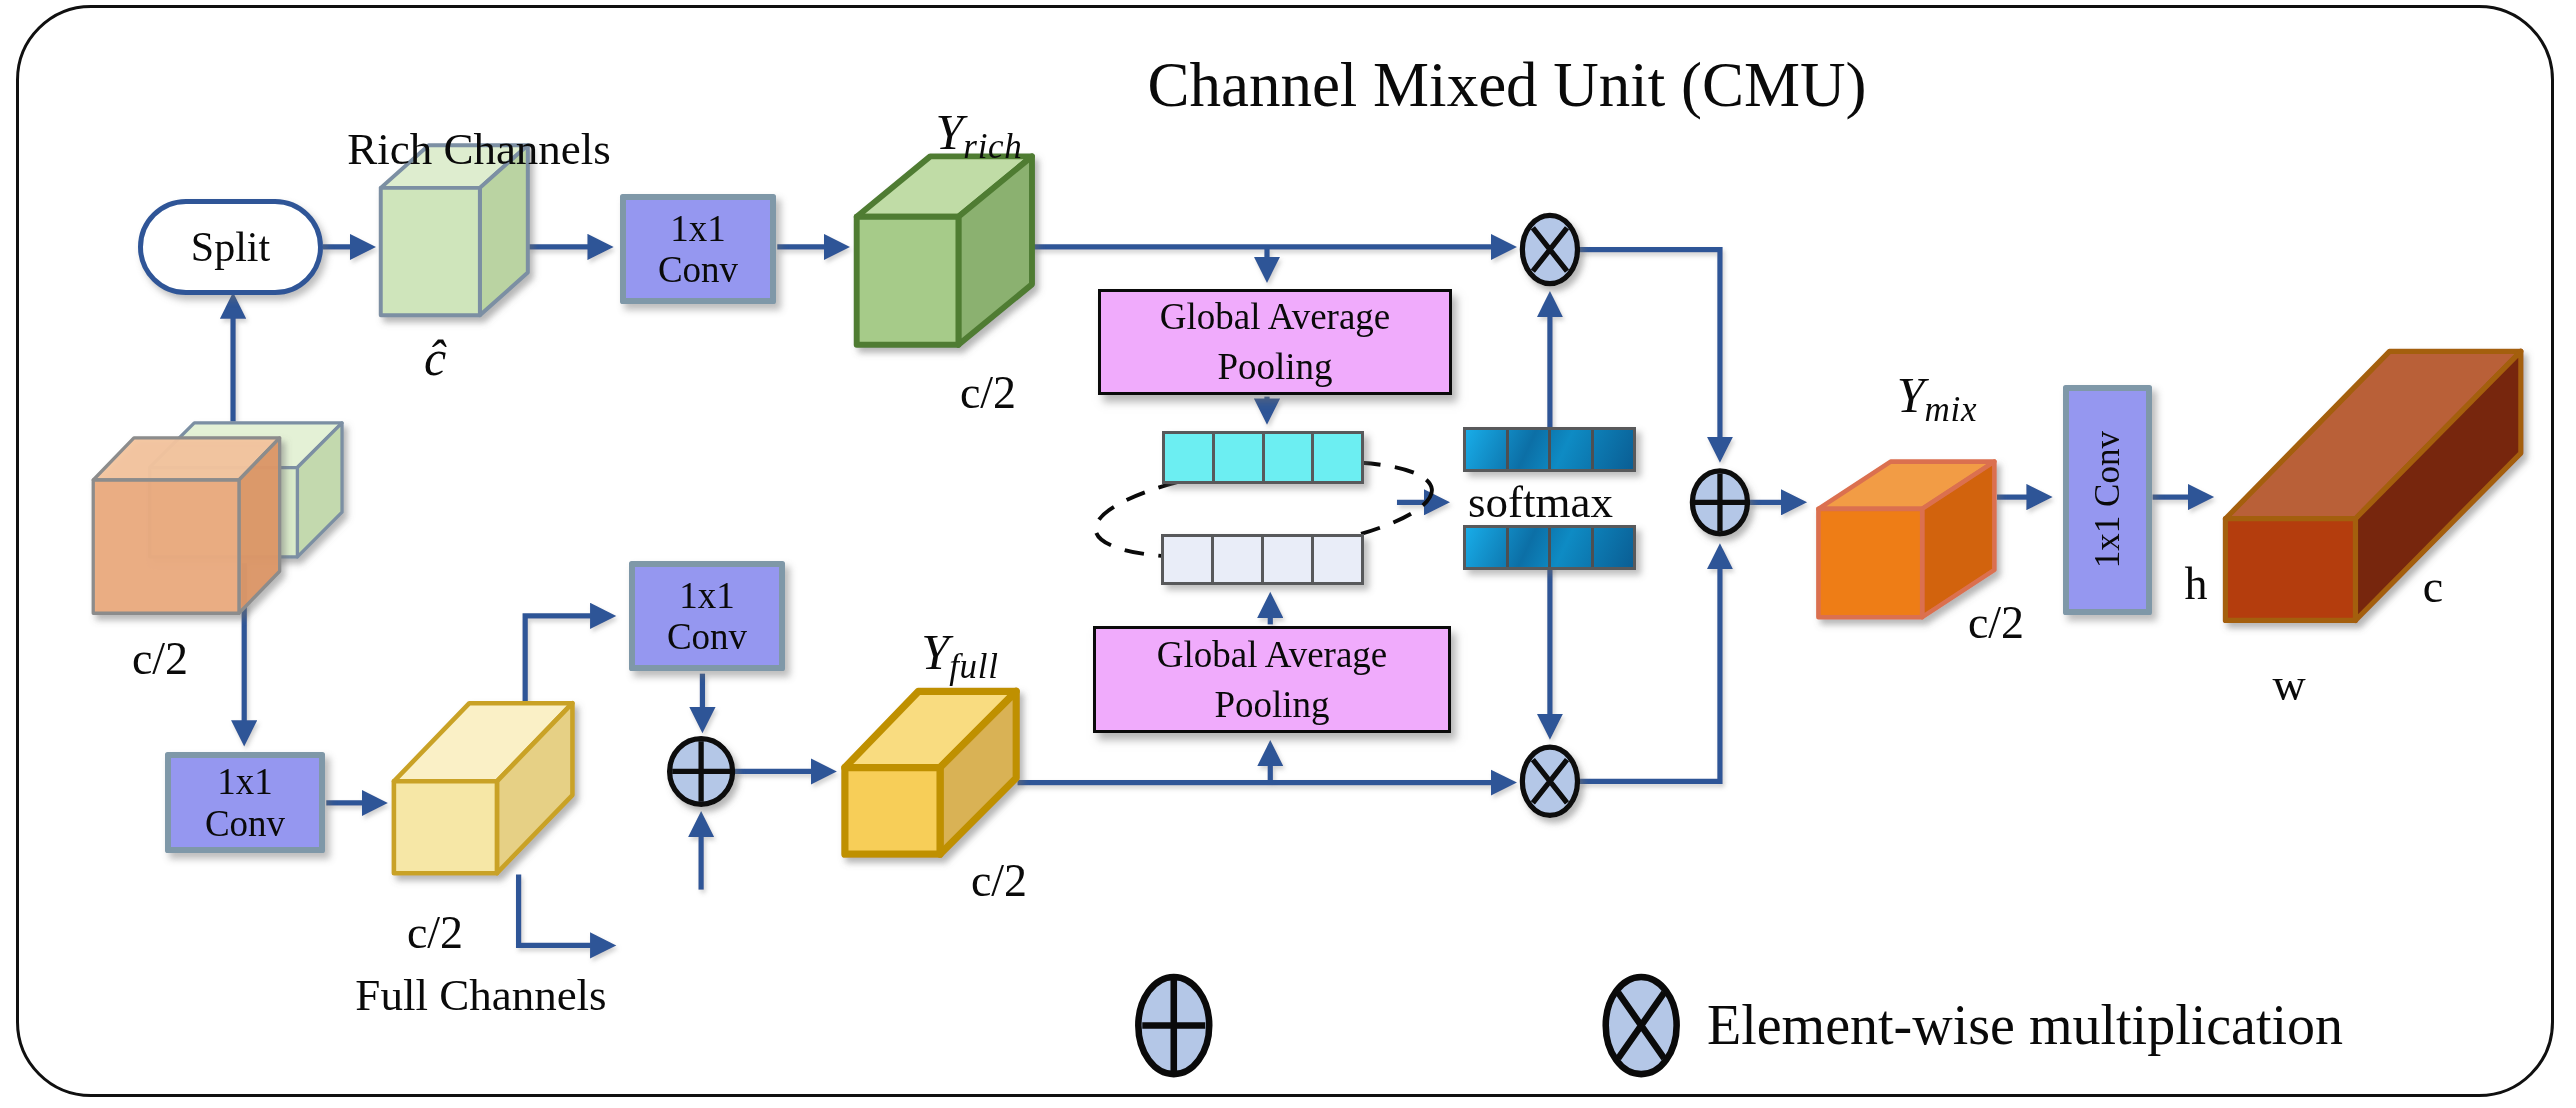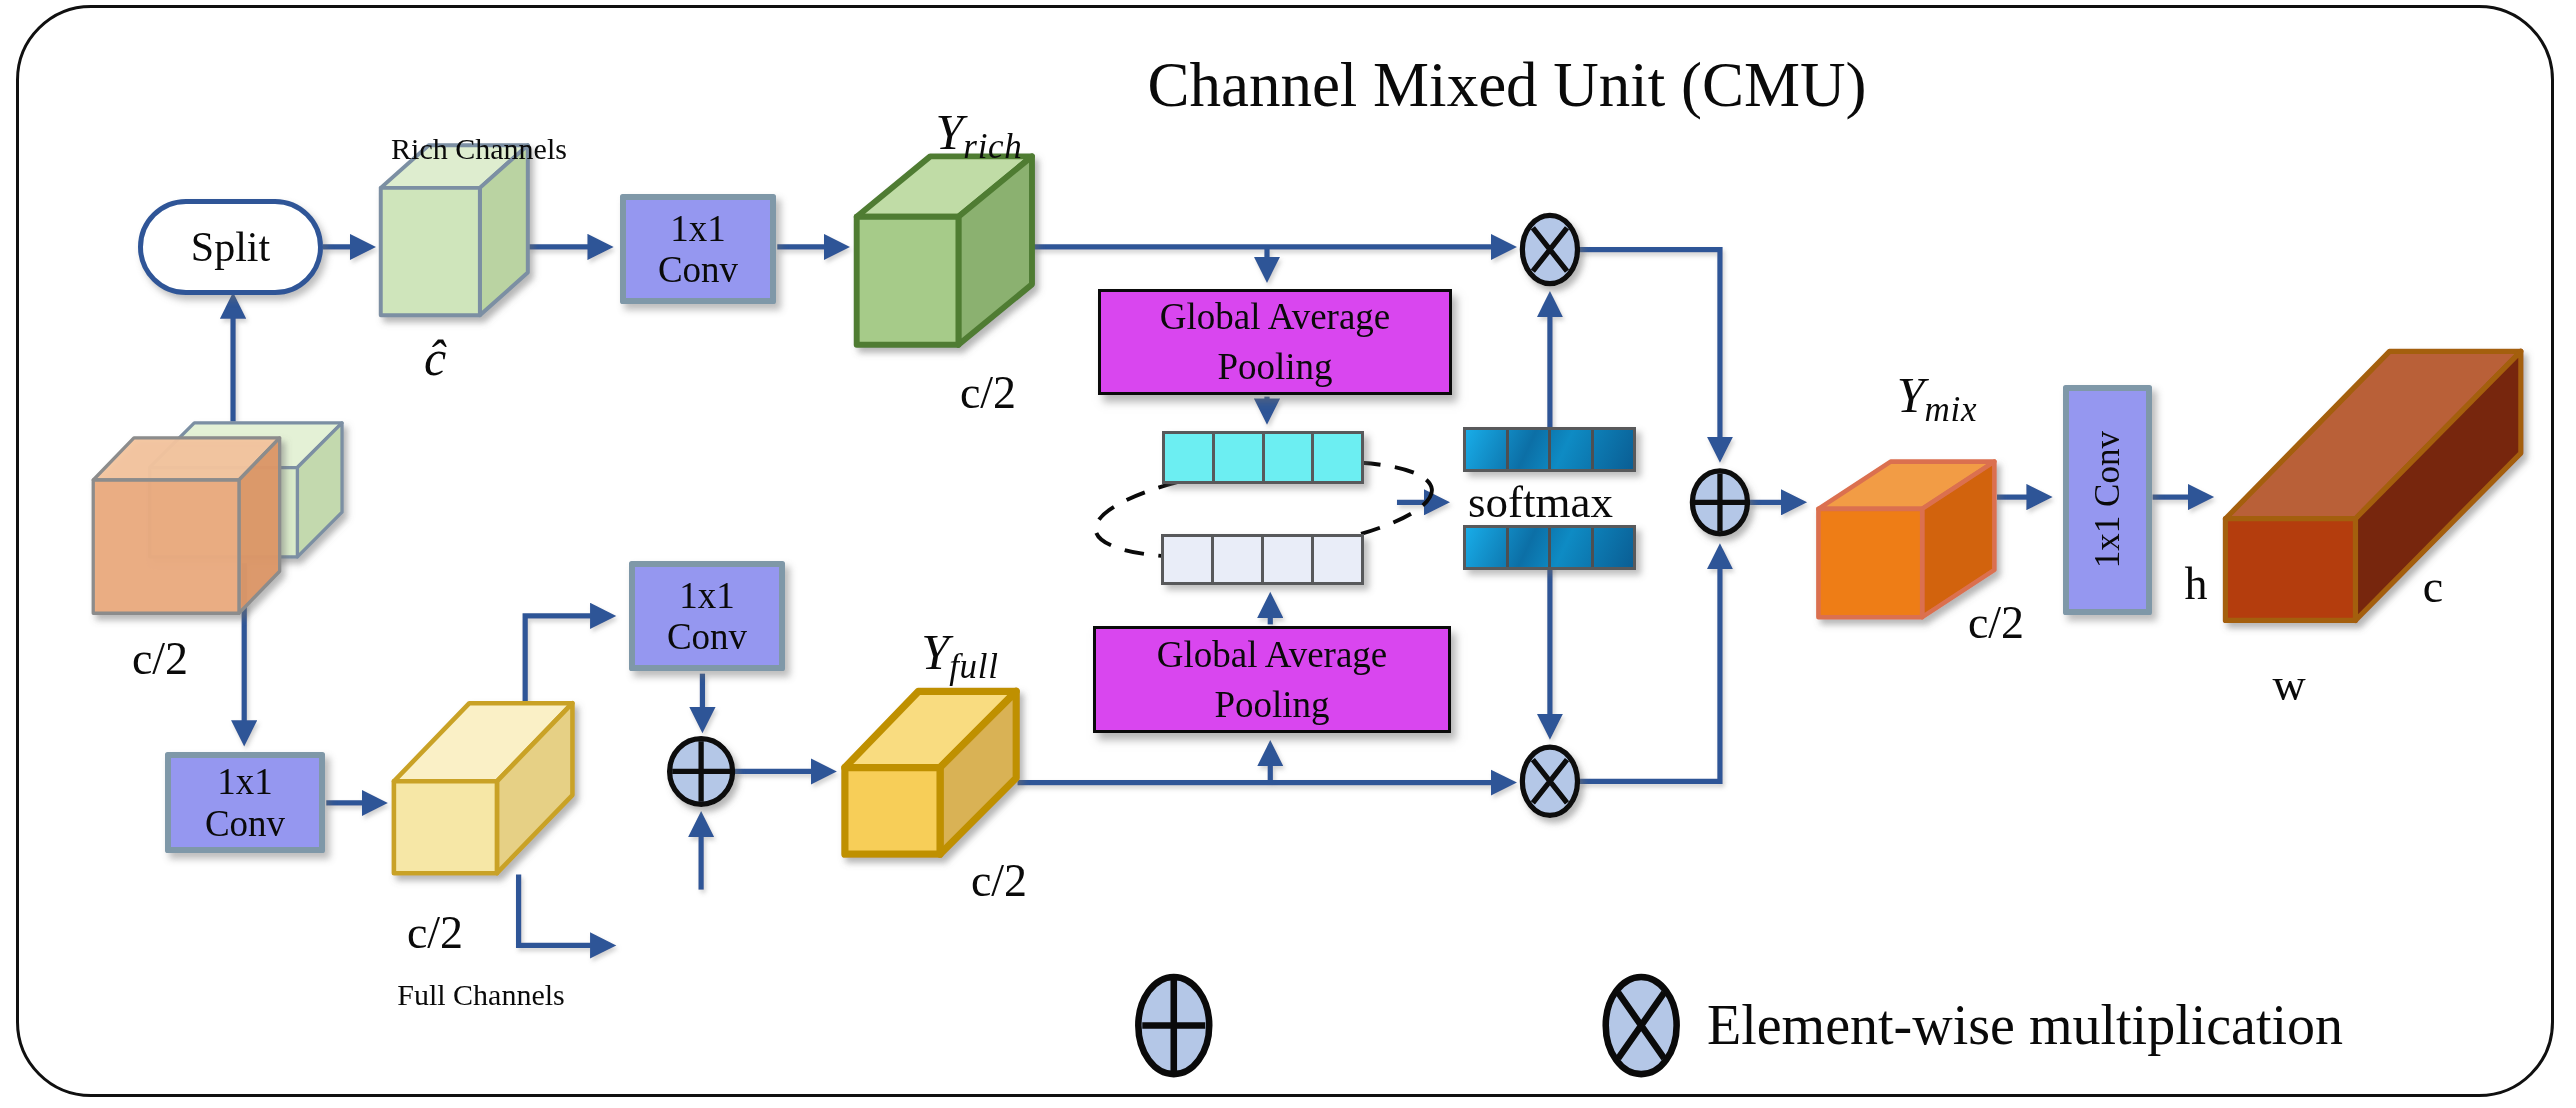--- a/index.html
+++ b/index.html
@@ -6,37 +6,37 @@
   #canvas{position:relative;width:2576px;height:1109px;background:#ffffff;overflow:hidden;
           font-family:"Liberation Serif",serif;color:#0a0a0a;}
   .abs{position:absolute;}
   .lbl{font-family:"Liberation Serif",serif;color:#0a0a0a;white-space:nowrap;}
   .ctr{transform:translate(-50%,-50%);text-align:center;}
   .cy{transform:translateY(-50%);}
   .box{display:flex;align-items:center;justify-content:center;flex-direction:column;
        box-sizing:border-box;}
   .conv{background:#9597F0;border:6.6px solid #7F98A8;border-radius:2.6px;
         font-size:37px;line-height:1.12;box-shadow:4.6px 5.9px 7.9px rgba(110,110,110,.45);}
-  .gap{background:#d946ef;border:3.9px solid #0a0a0a;font-size:37px;line-height:1.35;
+  .gap{background:#f0abfc;border:3.9px solid #0a0a0a;font-size:37px;line-height:1.35;
        box-shadow:5.3px 6.6px 7.9px rgba(110,110,110,.5);}
   .oval{background:#ffffff;border:5.9px solid #2F5597;border-radius:59px;font-size:42px;
         box-shadow:3.9px 5.3px 7.9px rgba(110,110,110,.45);}
   .strip{display:flex;border:3.9px solid #58595B;box-sizing:border-box;
          box-shadow:4.6px 5.3px 6.6px rgba(110,110,110,.45);}
   .strip .cell{flex:1;border-right:3.3px solid #58595B;}
   .strip .cell:last-child{border-right:none;}
   .strip.cyan{background:#6CEEF2;}
   .strip.lite{background:#E9EDF8;}
   .strip.dark{background:linear-gradient(115deg,#18ACE8 0%,#0C6FA6 38%,#0E8BC4 58%,#0A5E94 100%);}
   .strip.dark .cell{border-right-color:#4d4f52;}
   .vtext{transform:rotate(-90deg);white-space:nowrap;font-size:35px;}
   .mlbl{font-style:italic;font-size:50px;white-space:nowrap;}
   .mlbl sub{font-size:35px;font-style:italic;vertical-align:-0.28em;letter-spacing:0.7px;}
   .title{font-size:63px;text-align:right;}
-  .seclbl{font-size:30px;}
+  .seclbl{font-size:45px;}
   .dimlbl{font-size:46px;}
   .legtxt{font-size:56px;}
   .softmax{font-size:45px;}
   #frame{position:absolute;left:15.8px;top:5.3px;width:2538px;height:1092px;
          border:3.9px solid #101010;border-radius:75px;box-sizing:border-box;}
 </style>
 </head>
 <body>
 
 <div id="canvas">

